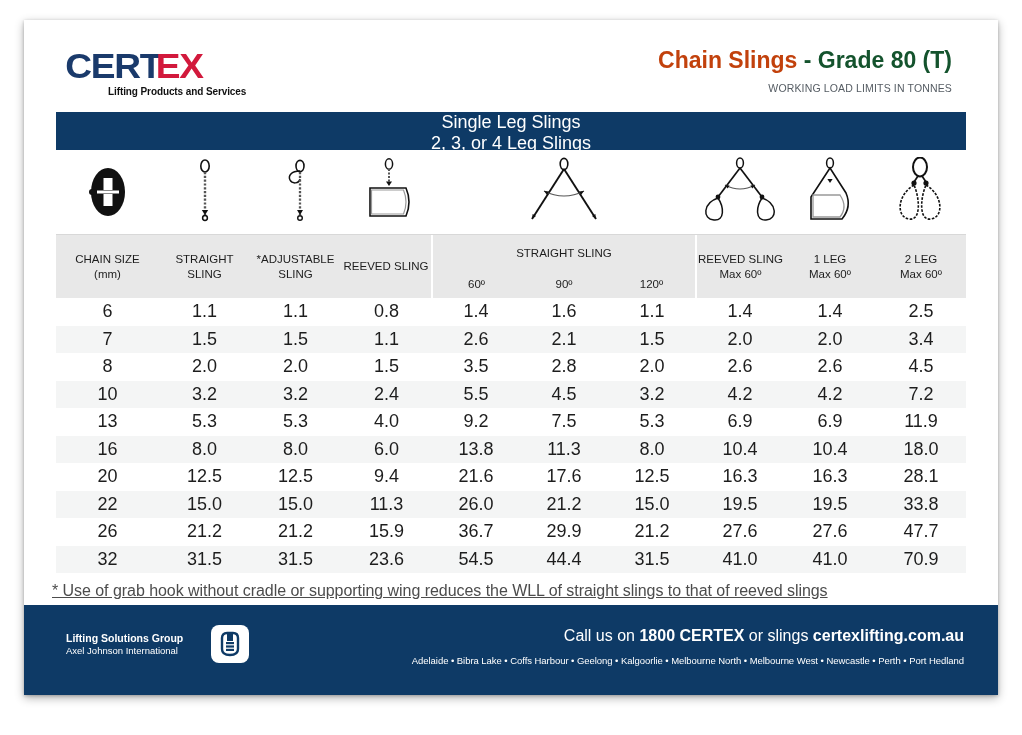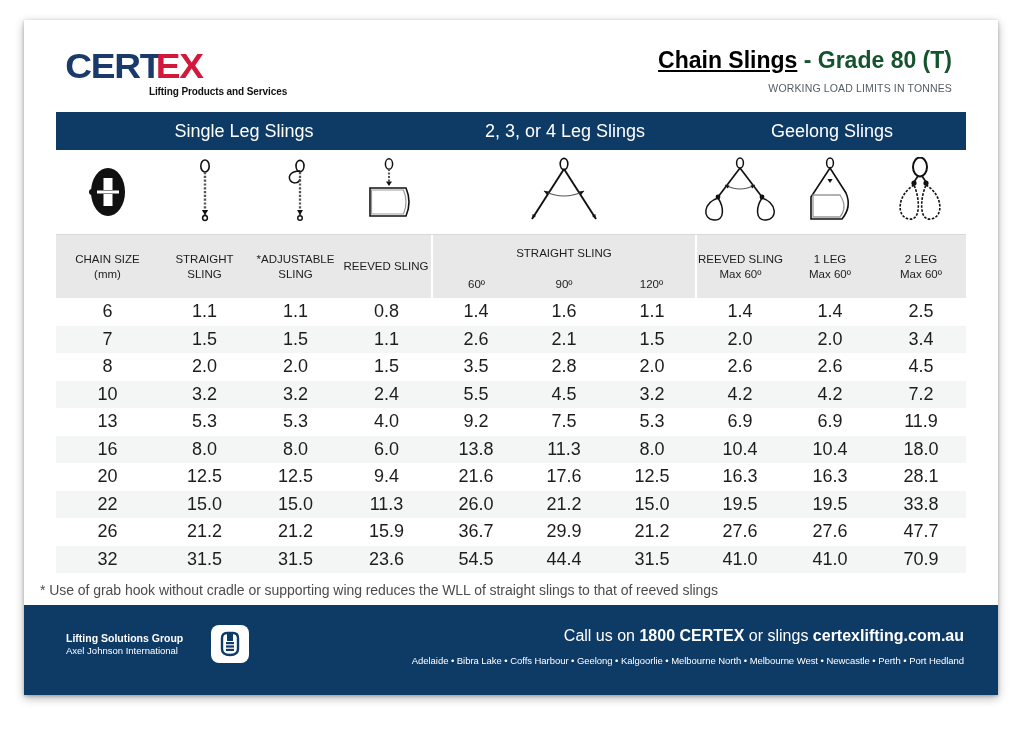--- a/index.html
+++ b/index.html
@@ -63,53 +63,53 @@
     transform: scaleX(1.06);
     margin-left: -1px;
   }
   .logo-tag {
     font-size: 10px;
     font-weight: bold;
     color: #111111;
     letter-spacing: -0.1px;
     margin-top: 3px;
     margin-left: 40px;
-    text-align: center;
   }
 
   .title-block {
     position: absolute;
     right: 46px;
     top: 28px;
     text-align: right;
   }
   .title-main {
     font-size: 23px;
     font-weight: bold;
     line-height: 1.1;
     white-space: nowrap;
   }
-  .t-navy { color: #000000; text-decoration: underline; }
+  .t-navy { color: #c2410c; }
   .t-red  { color: #14532d; }
   .title-sub {
     margin-top: 9px;
     font-size: 10.5px;
     color: #555c63;
     letter-spacing: 0.15px;
     white-space: nowrap;
   }
 
   
   .group-bar {
     position: relative;
     margin: 0 32px;
     height: 38px;
     background: #0e3a66;
     display: flex;
     align-items: center;
+    flex-direction: column;
   }
   .group-cell {
     color: #ffffff;
     font-size: 18px;
     text-align: center;
     white-space: nowrap;
   }
   .g-single { width: 376px; }
   .g-multi  { width: 266px; }
   .g-basket { width: 268px; }
@@ -167,24 +167,25 @@
 
   tbody tr td {
     font-size: 18px;
     color: #1d1d1d;
     height: 27.5px;
     padding: 0;
   }
   tbody tr.alt td { background: #f4f5f5; }
 
   .footnote {
-    margin: 9px 34px 0 16px;
-    font-size: 14px;
+    margin: 9px 34px 0 28px;
+    font-size: 16px;
     color: #4c4c4c;
     letter-spacing: -0.05px;
+    text-decoration: underline;
   }
 
   
   .card-foot {
     position: absolute;
     left: 0;
     bottom: 0;
     width: 974px;
     height: 90px;
     background: #0e3a66;

